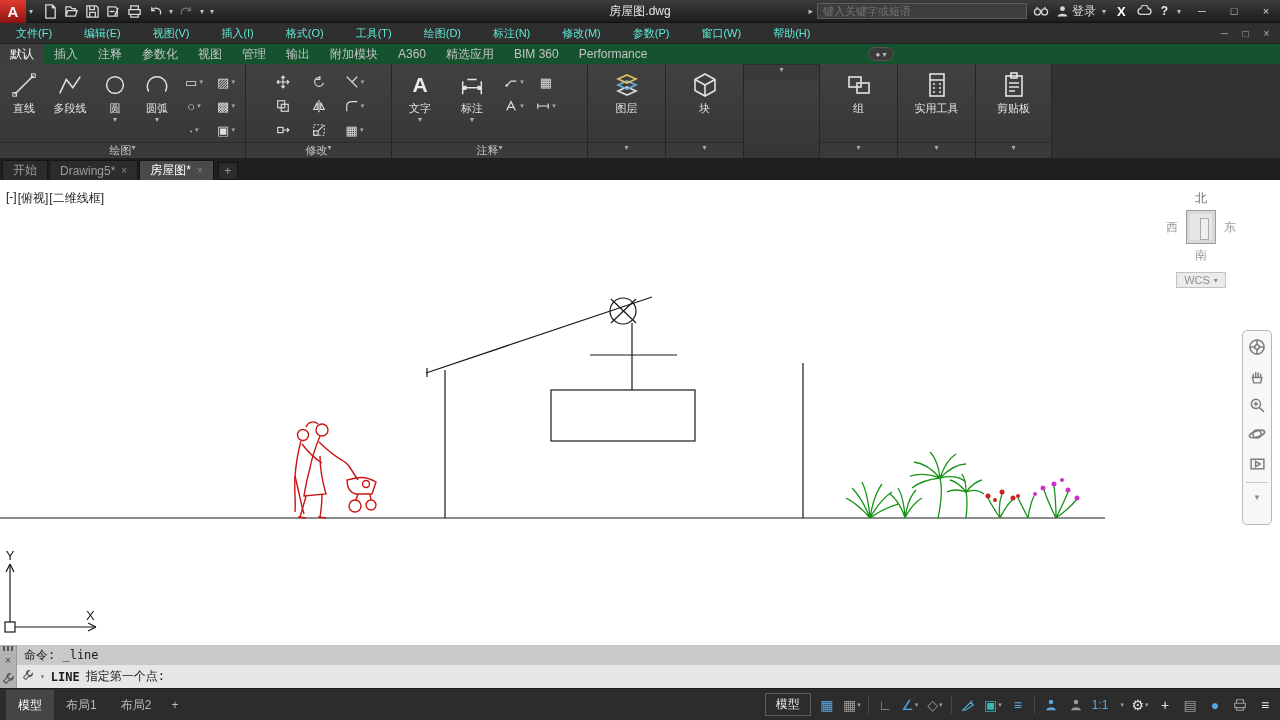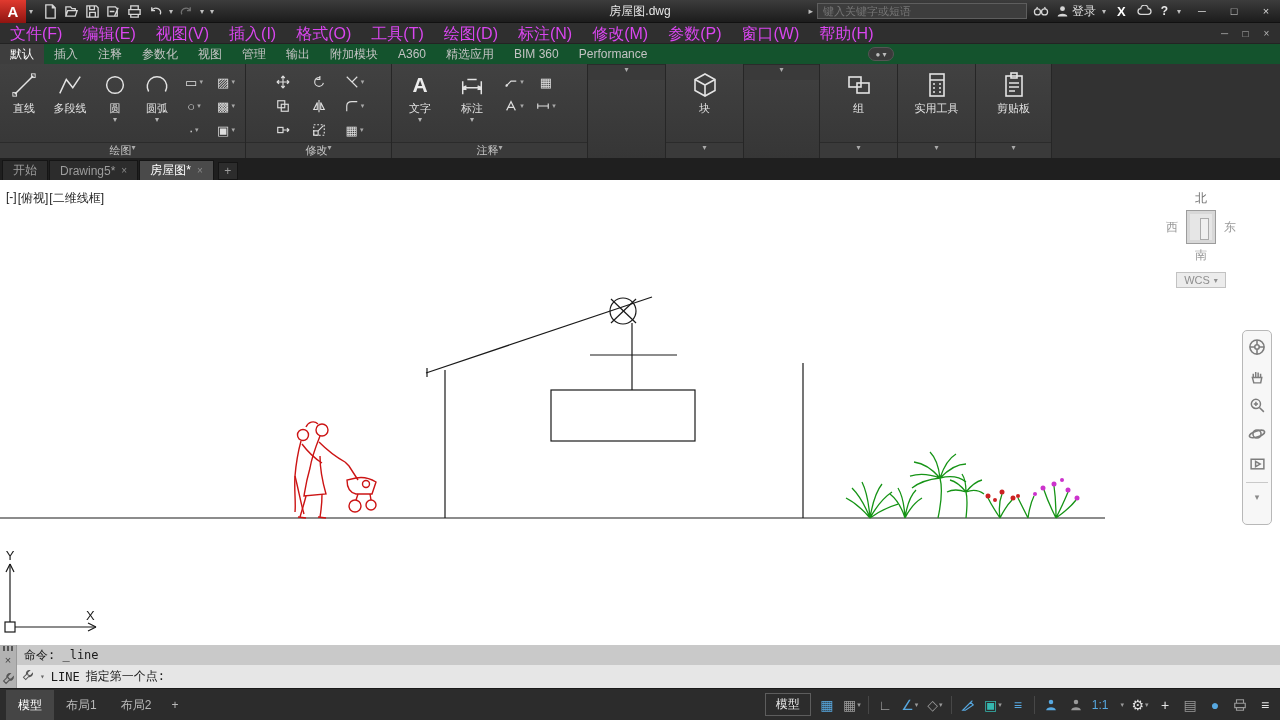--- a/index.html
+++ b/index.html
@@ -19,21 +19,21 @@
   .tb-right{margin-left:auto;display:flex;align-items:center;gap:4px;padding-right:0}
   .search-fly{color:#bdbdbd;font-size:9px}
   .tb-search{width:210px;height:16px;background:#3d3d3d;border:1px solid #5e5e5e;color:#c0c0c0;font-size:11px;padding:0 5px;font-family:"Liberation Sans",sans-serif}
   .signin{display:flex;align-items:center;gap:3px;color:#dcdcdc}
   .xchg{color:#fff;font-weight:bold;font-size:13px;padding:0 4px}
   .help-q{color:#e8e8e8;font-weight:bold;padding:0 2px}
   .win-btn{width:28px;height:22px;display:flex;align-items:center;justify-content:center;color:#d8d8d8;font-size:11px}
 
   
   .menubar{height:21px;background:#2f2f2f;display:flex;align-items:center;border-bottom:1px solid #232323;position:relative;flex:0 0 21px}
-  .menu-item{padding:0 10px;line-height:21px;color:#d946ef;font-size:16px}
+  .menu-item{padding:0 16px;line-height:21px;color:#5eead4;font-size:11px}
   .doc-controls{position:absolute;right:4px;display:flex;gap:2px}
   .doc-btn{width:19px;height:17px;display:flex;align-items:center;justify-content:center;color:#b5b5b5;font-size:10px}
 
   
   .rtabs{height:20px;background:#14532d;display:flex;align-items:flex-end;flex:0 0 20px;position:relative}
   .rtab{padding:0 10px;line-height:20px;font-size:12px;color:#c3c3c3}
   .rtab.active{background:#3e3e3e;color:#fff}
   .ribbon-toggle{position:absolute;left:868px;top:3px;width:26px;height:14px;background:#3a3a3a;border:1px solid #555;border-radius:7px;display:flex;align-items:center;justify-content:center;gap:2px;color:#bbb;font-size:8px}
 
   
@@ -408,20 +408,32 @@
             </div>
         </div>
       </div>
       <div class="panel-footer">
           <span class="pf-label">注释</span>
           <span class="pf-arrow">▾</span>
         </div>
     </div>
 
     <div class="panel" style="width:78px">
+      <div class="panel-body" style="justify-content:center">
+        <div class="big-tool" style="width:70px">
+          <span class="ticon">
+              <svg width="28" height="28" viewBox="0 0 28 28">
+                <path d="M5,20 L14,24 L23,20 L14,16 Z" stroke="#d9d9d9"></path>
+                <path d="M5,14 L14,18 L23,14 L14,10 Z" stroke="#6ab0e0"></path>
+                <path d="M5,8 L14,12 L23,8 L14,4 Z" stroke="#e0c060"></path>
+              </svg>
+            </span>
+          <span class="tlabel">图层</span>
+        </div>
+      </div>
       <div class="panel-footer">
           <span class="pf-arrow">▾</span>
         </div>
     </div>
 
     <div class="panel" style="width:78px">
       <div class="panel-body" style="justify-content:center">
         <div class="big-tool" style="width:70px">
           <span class="ticon">
               <svg width="28" height="28" viewBox="0 0 28 28">
@@ -651,21 +663,21 @@
             <path d="M10,2 A4,4 0 0 0 6,7 L2,11 L5,14 L9,10 A4,4 0 0 0 14,6 L11,9 L8,8 L7,5 Z"></path>
           </svg></span>
     </div>
     <div class="cmd-rows">
       <div class="cmd-history">命令: _line</div>
       <div class="cmd-input">
         <span class="cmd-tool"><svg width="12" height="12" viewBox="0 0 16 16">
               <path d="M10,2 A4,4 0 0 0 6,7 L2,11 L5,14 L9,10 A4,4 0 0 0 14,6 L11,9 L8,8 L7,5 Z"></path>
             </svg></span>
         <span class="cmd-dd">▾</span>
-        <span style="font-weight:normal">LINE</span>
+        <span style="font-weight:bold">LINE</span>
         <span>指定第一个点:</span>
       </div>
     </div>
   </div>
 
   <div class="statusbar">
     <span class="stab active">模型</span>
     <span class="stab">布局1</span>
     <span class="stab">布局2</span>
     <span class="stab-plus">+</span>

